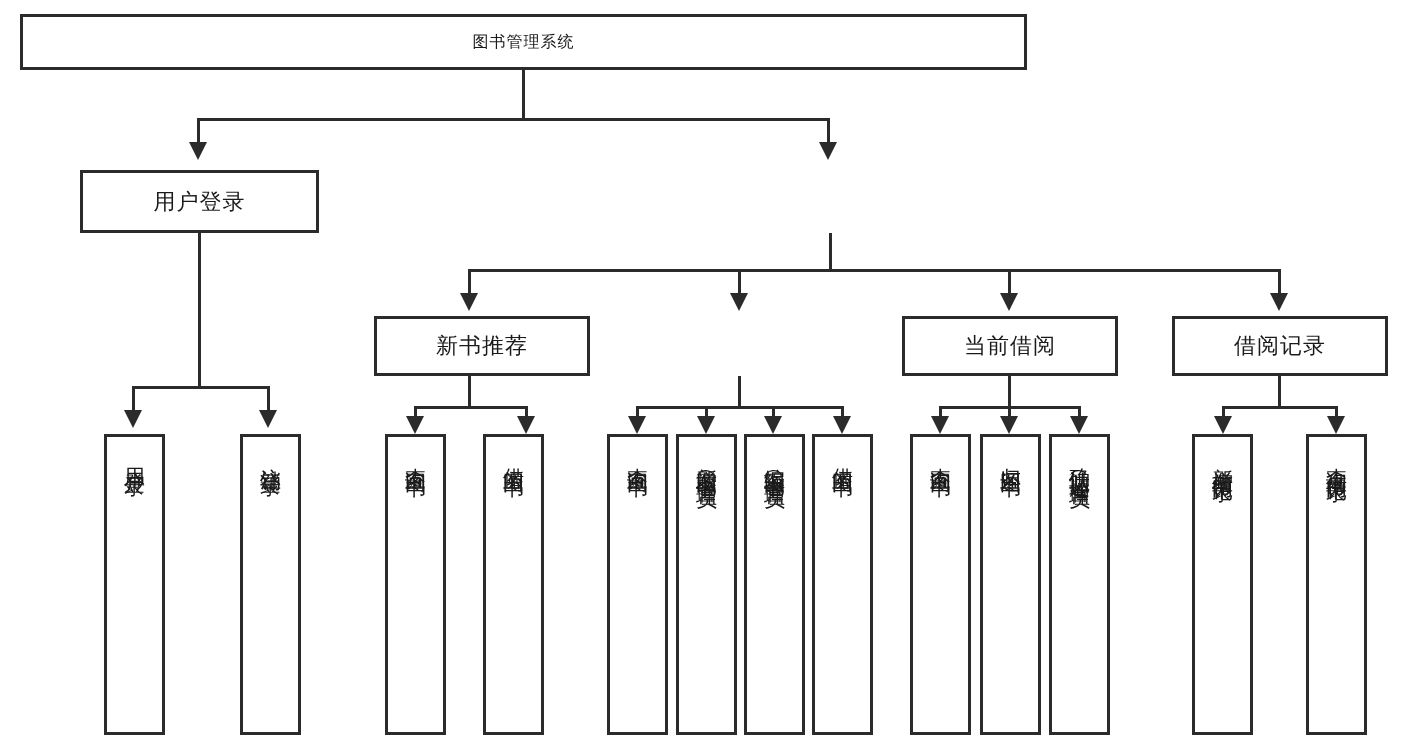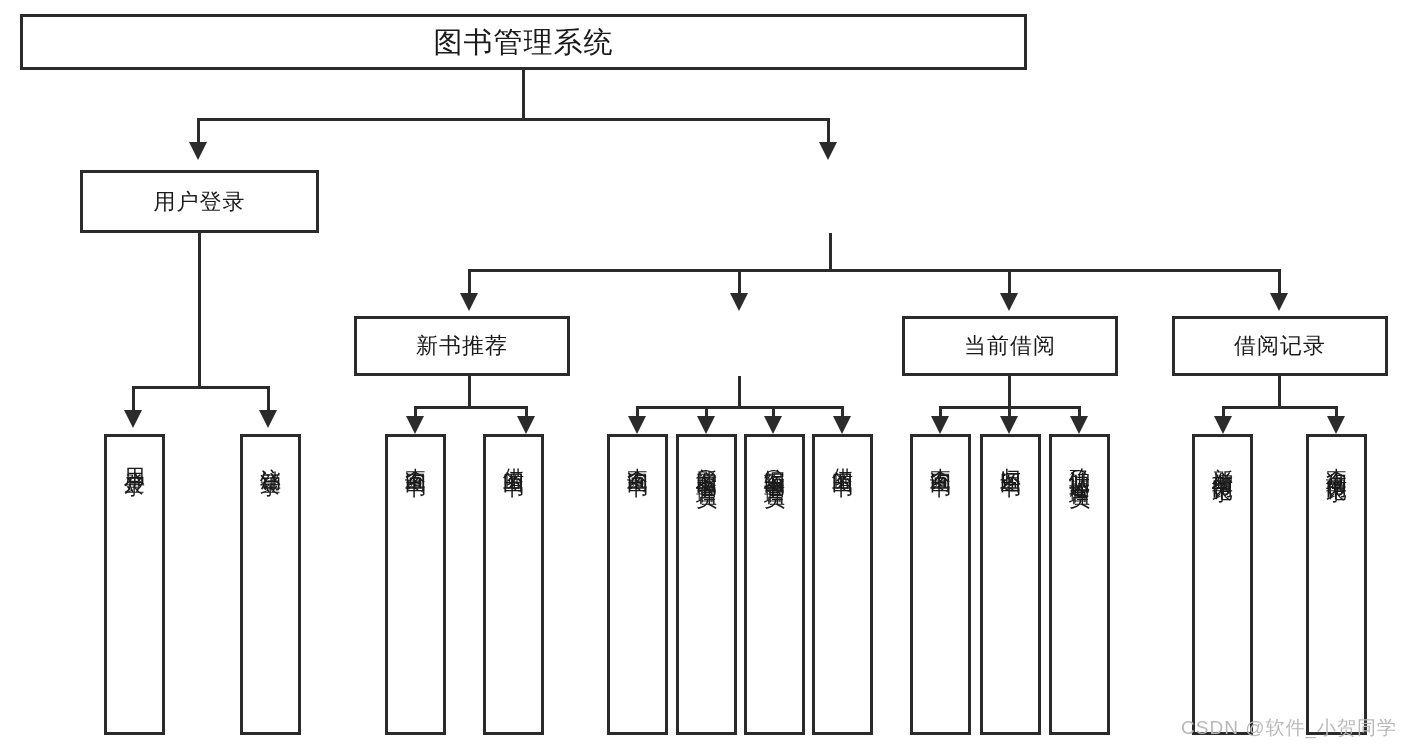--- a/index.html
+++ b/index.html
@@ -41,21 +41,21 @@
   }
   .node.leaf .label {
     writing-mode: vertical-rl;
     text-orientation: upright;
     font-size: 21px;
     letter-spacing: 3px;
     line-height: 1.05;
     white-space: normal;
     max-height: 270px;
   }
-  .node.root .label { font-size: 29px; }
+  .node.root .label { font-size: 16px; }
   .node.l2 .label { font-size: 22px; }
   .node.l3 .label { font-size: 22px; }
 
   .edge {
     position: absolute;
     background: #2b2b2b;
   }
   .edge.v { width: 3px; }
   .edge.h { height: 3px; }
 
@@ -111,21 +111,21 @@
   <div class="edge h" style="left:468px; top:269px; width:812px; height:3px;"></div>
   <div class="edge v" style="left:468px; top:269px; width:3px; height:26px;"></div>
   <div class="arrow" style="left:460px; top:293px;"></div>
   <div class="edge v" style="left:738px; top:269px; width:3px; height:26px;"></div>
   <div class="arrow" style="left:730px; top:293px;"></div>
   <div class="edge v" style="left:1008px; top:269px; width:3px; height:26px;"></div>
   <div class="arrow" style="left:1000px; top:293px;"></div>
   <div class="edge v" style="left:1278px; top:269px; width:3px; height:26px;"></div>
   <div class="arrow" style="left:1270px; top:293px;"></div>
 
-  <div class="node l3" style="left:354px; top:316px; width:216px; height:60px;">
+  <div class="node l3" style="left:374px; top:316px; width:216px; height:60px;">
     <span class="label">新书推荐</span>
   </div>
   <div class="node l3" style="left:902px; top:316px; width:216px; height:60px;">
     <span class="label">当前借阅</span>
   </div>
   <div class="node l3" style="left:1172px; top:316px; width:216px; height:60px;">
     <span class="label">借阅记录</span>
   </div>
 
   <div class="edge v" style="left:468px; top:376px; width:3px; height:30px;"></div>
@@ -199,15 +199,14 @@
     <span class="label">确认归还（管理员）</span>
   </div>
 
   <div class="node leaf" style="left:1192px; top:434px; width:61px; height:301px;">
     <span class="label">新增借阅记录</span>
   </div>
   <div class="node leaf" style="left:1306px; top:434px; width:61px; height:301px;">
     <span class="label">查询借阅记录</span>
   </div>
 
-  <div id="watermark">CSDN @软件_小贺同学</div>
 
 </div>
 
 </body></html>

